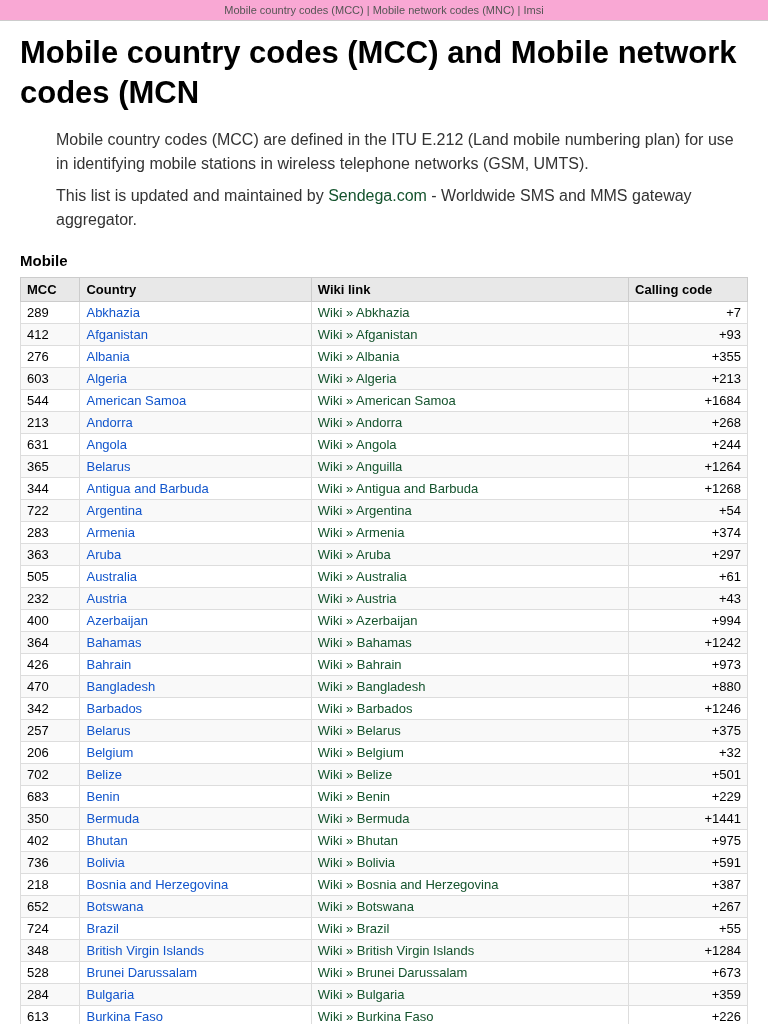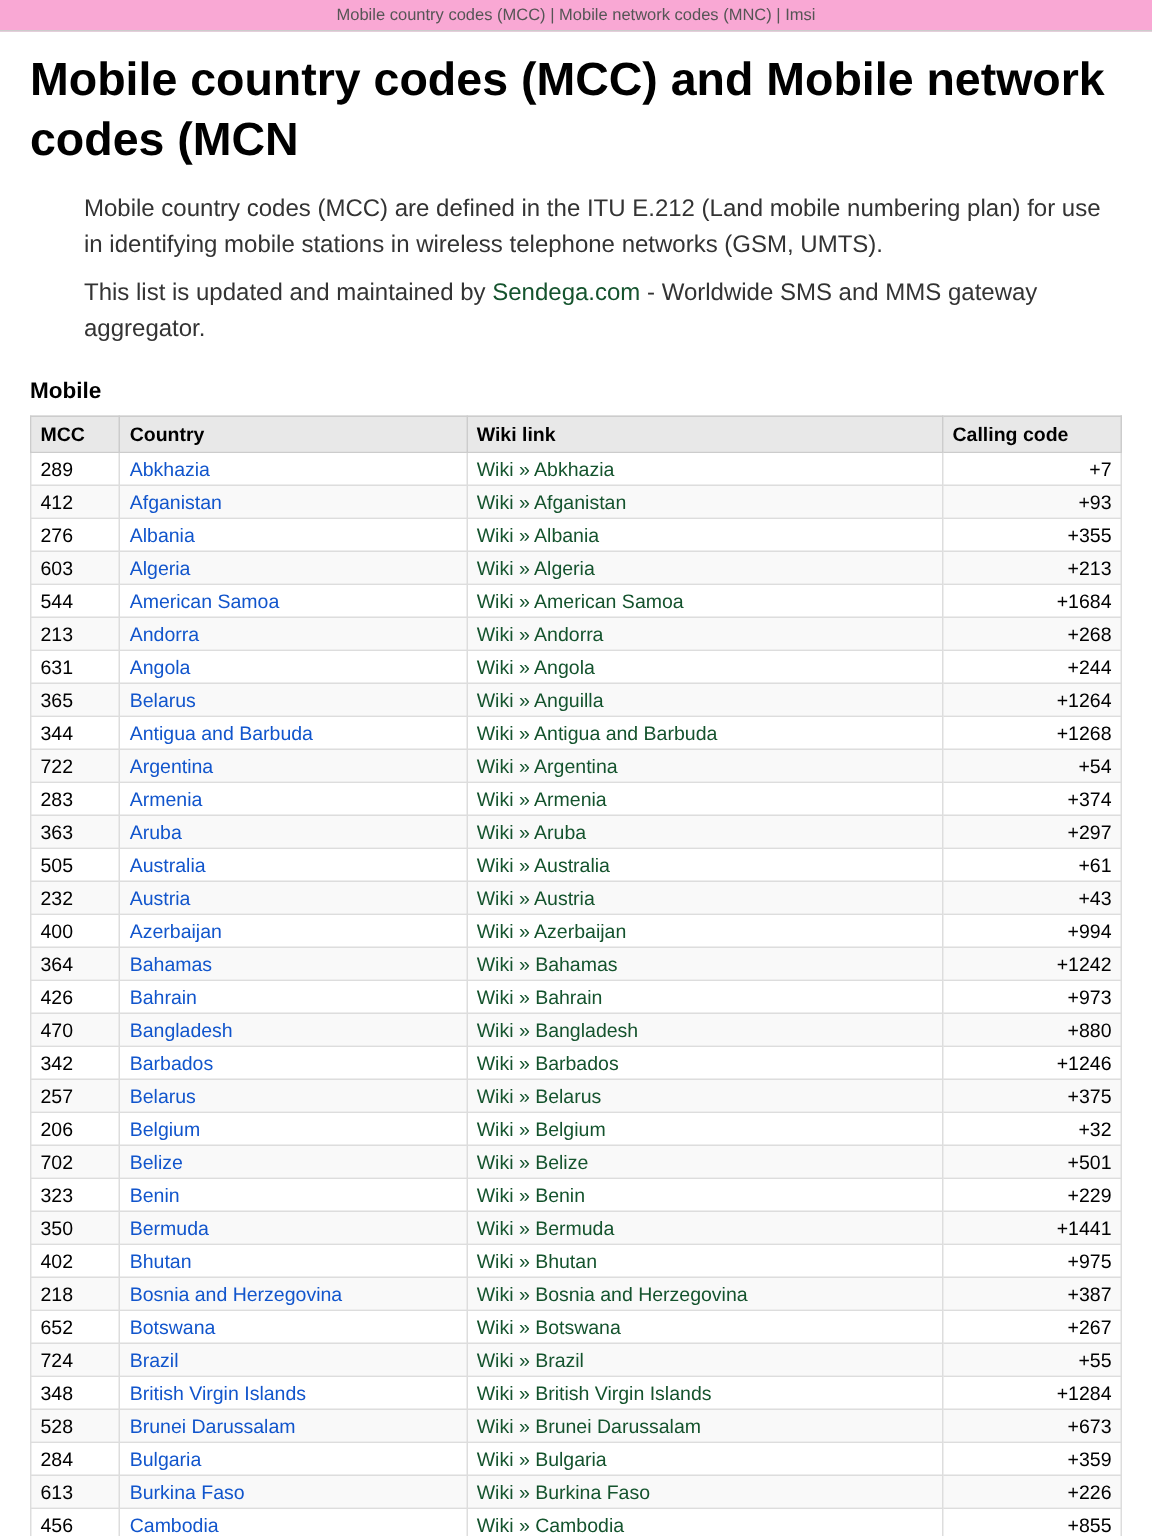--- a/index.html
+++ b/index.html
@@ -247,38 +247,44 @@
           <td class="wiki wiki-link"><a href="#">Wiki » Belgium</a></td>
           <td class="calling">+32</td>
         </tr>
         <tr>
           <td class="mcc">702</td>
           <td class="country"><a href="#" class="country-link">Belize</a></td>
           <td class="wiki wiki-link"><a href="#">Wiki » Belize</a></td>
           <td class="calling">+501</td>
         </tr>
         <tr>
-          <td class="mcc">323</td>
+          <td class="mcc">683</td>
           <td class="country"><a href="#" class="country-link">Benin</a></td>
           <td class="wiki wiki-link"><a href="#">Wiki » Benin</a></td>
           <td class="calling">+229</td>
         </tr>
         <tr>
           <td class="mcc">350</td>
           <td class="country"><a href="#" class="country-link">Bermuda</a></td>
           <td class="wiki wiki-link"><a href="#">Wiki » Bermuda</a></td>
           <td class="calling">+1441</td>
         </tr>
         <tr>
           <td class="mcc">402</td>
           <td class="country"><a href="#" class="country-link">Bhutan</a></td>
           <td class="wiki wiki-link"><a href="#">Wiki » Bhutan</a></td>
           <td class="calling">+975</td>
         </tr>
         <tr>
+          <td class="mcc">736</td>
+          <td class="country"><a href="#" class="country-link">Bolivia</a></td>
+          <td class="wiki wiki-link"><a href="#">Wiki » Bolivia</a></td>
+          <td class="calling">+591</td>
+        </tr>
+        <tr>
           <td class="mcc">218</td>
           <td class="country"><a href="#" class="country-link">Bosnia and Herzegovina</a></td>
           <td class="wiki wiki-link"><a href="#">Wiki » Bosnia and Herzegovina</a></td>
           <td class="calling">+387</td>
         </tr>
         <tr>
           <td class="mcc">652</td>
           <td class="country"><a href="#" class="country-link">Botswana</a></td>
           <td class="wiki wiki-link"><a href="#">Wiki » Botswana</a></td>
           <td class="calling">+267</td>

